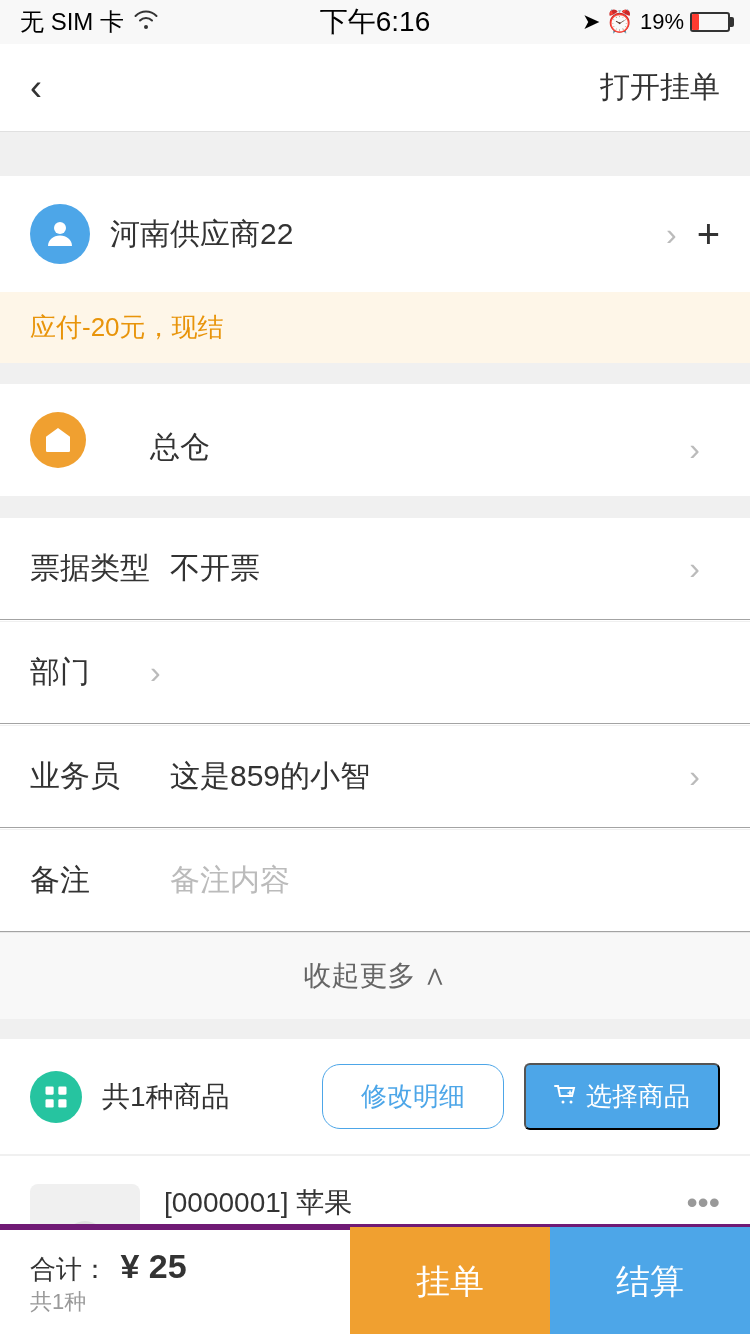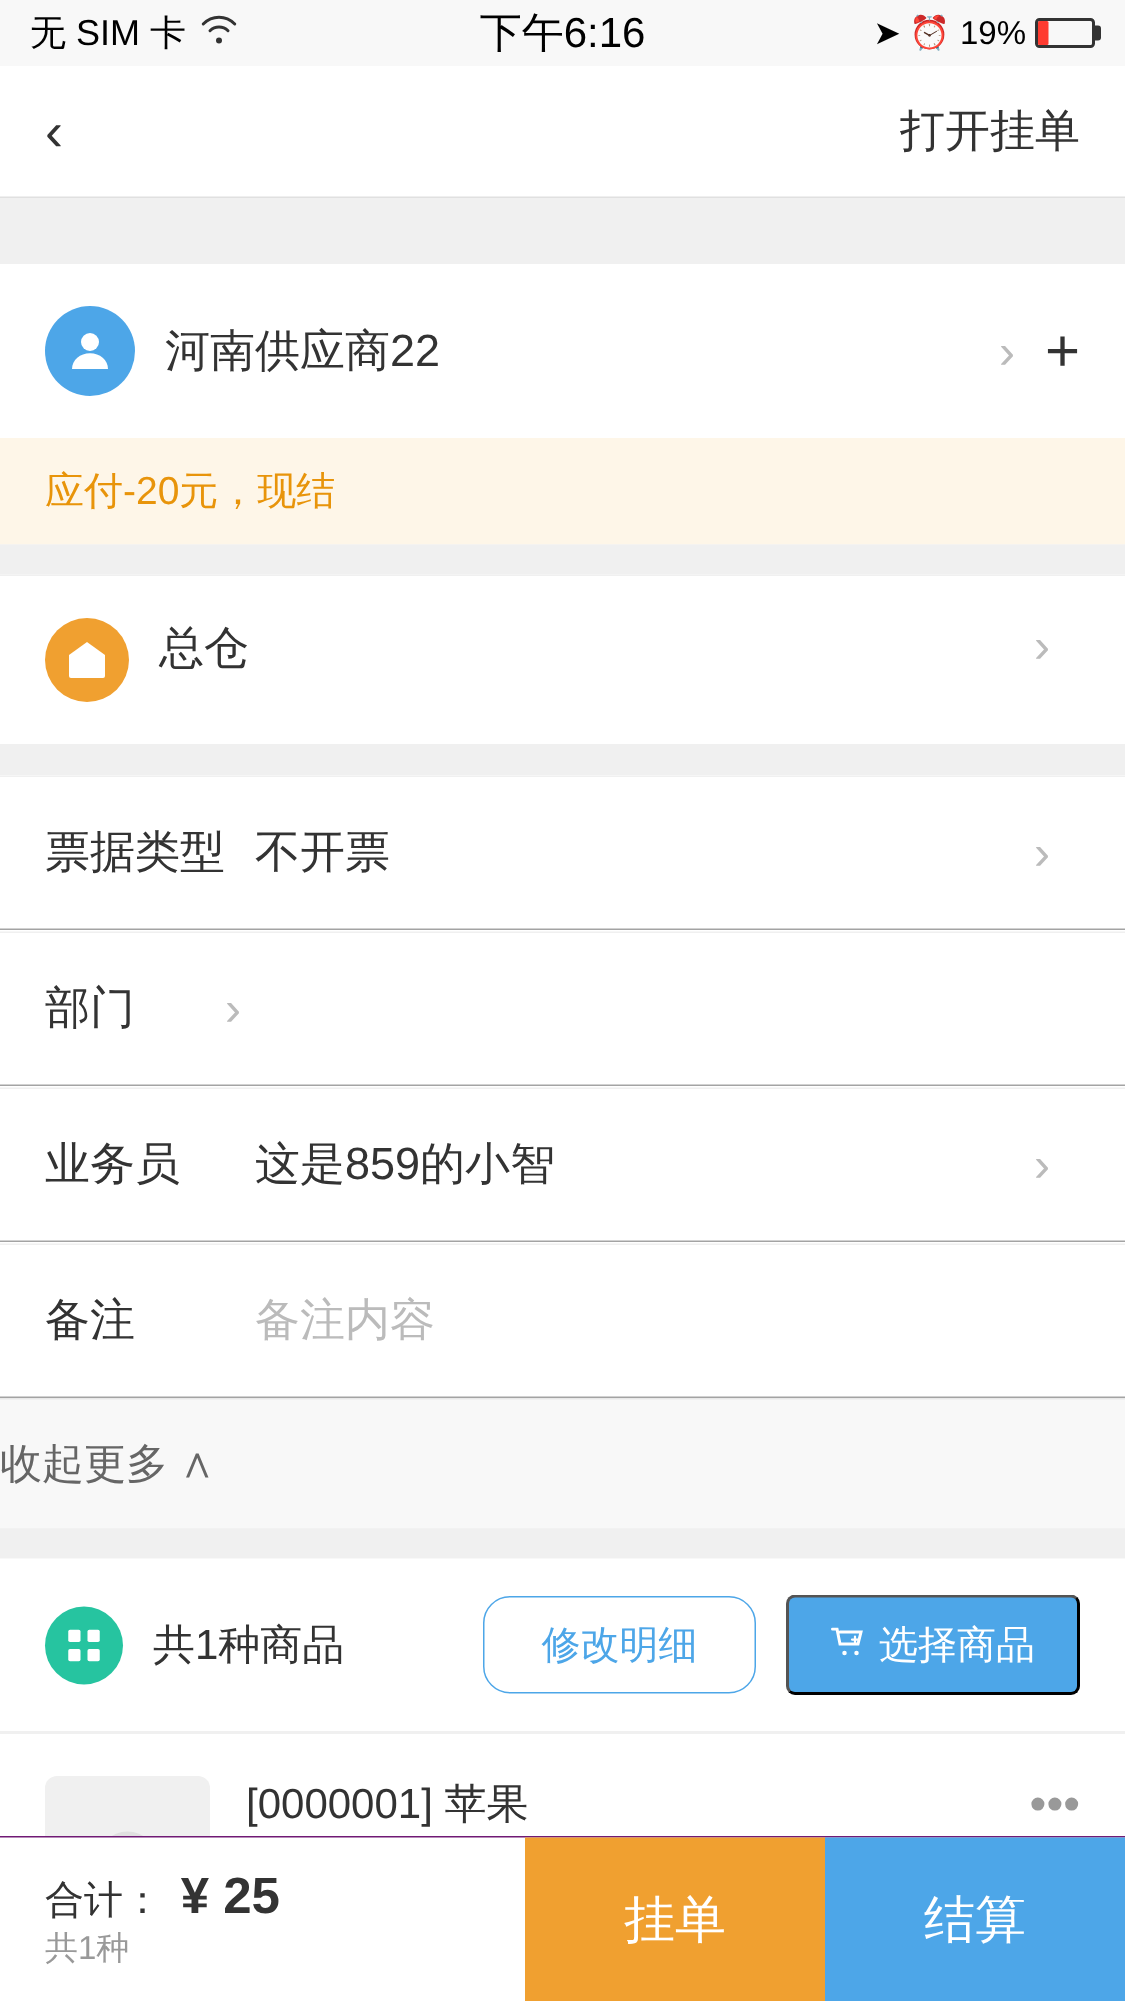--- a/index.html
+++ b/index.html
@@ -155,24 +155,25 @@
     .notice-banner {
       background: #fef6e8;
       padding: 18px 30px;
       font-size: 26px;
       color: #e8940a;
     }
 
     
     .warehouse-row {
       display: flex;
-      align-items: flex-start;
+      align-items: flex-end;
       padding: 28px 30px;
       background: #fff;
       border-top: 1px solid #f0f0f0;
+      gap: 44px;
     }
     .warehouse-icon {
       width: 56px;
       height: 56px;
       border-radius: 50%;
       background: #f0a030;
       display: flex;
       align-items: center;
       justify-content: center;
       margin-right: 20px;
@@ -210,21 +211,21 @@
       color: #333;
       padding-left: 20px;
     }
     .form-value.placeholder {
       color: #bbb;
     }
 
     
     .collapse-row {
       background: #f8f8f8;
-      text-align: left;
+      text-align: center;
       padding: 24px 0;
       font-size: 28px;
       color: #666;
       border-top: 1px solid #e8e8e8;
     }
 
     
     .products-header {
       background: #fff;
       display: flex;
@@ -325,21 +326,21 @@
     
     .footer {
       position: fixed;
       bottom: 0;
       left: 0;
       width: 750px;
       height: 110px;
       background: #fff;
       display: flex;
       align-items: center;
-      border-top: 1px solid #701a75;
+      border-top: 6px solid #701a75;
     }
     .footer-total {
       flex: 1;
       padding: 0 30px;
     }
     .footer-total-label {
       font-size: 26px;
       color: #333;
       display: inline;
     }

